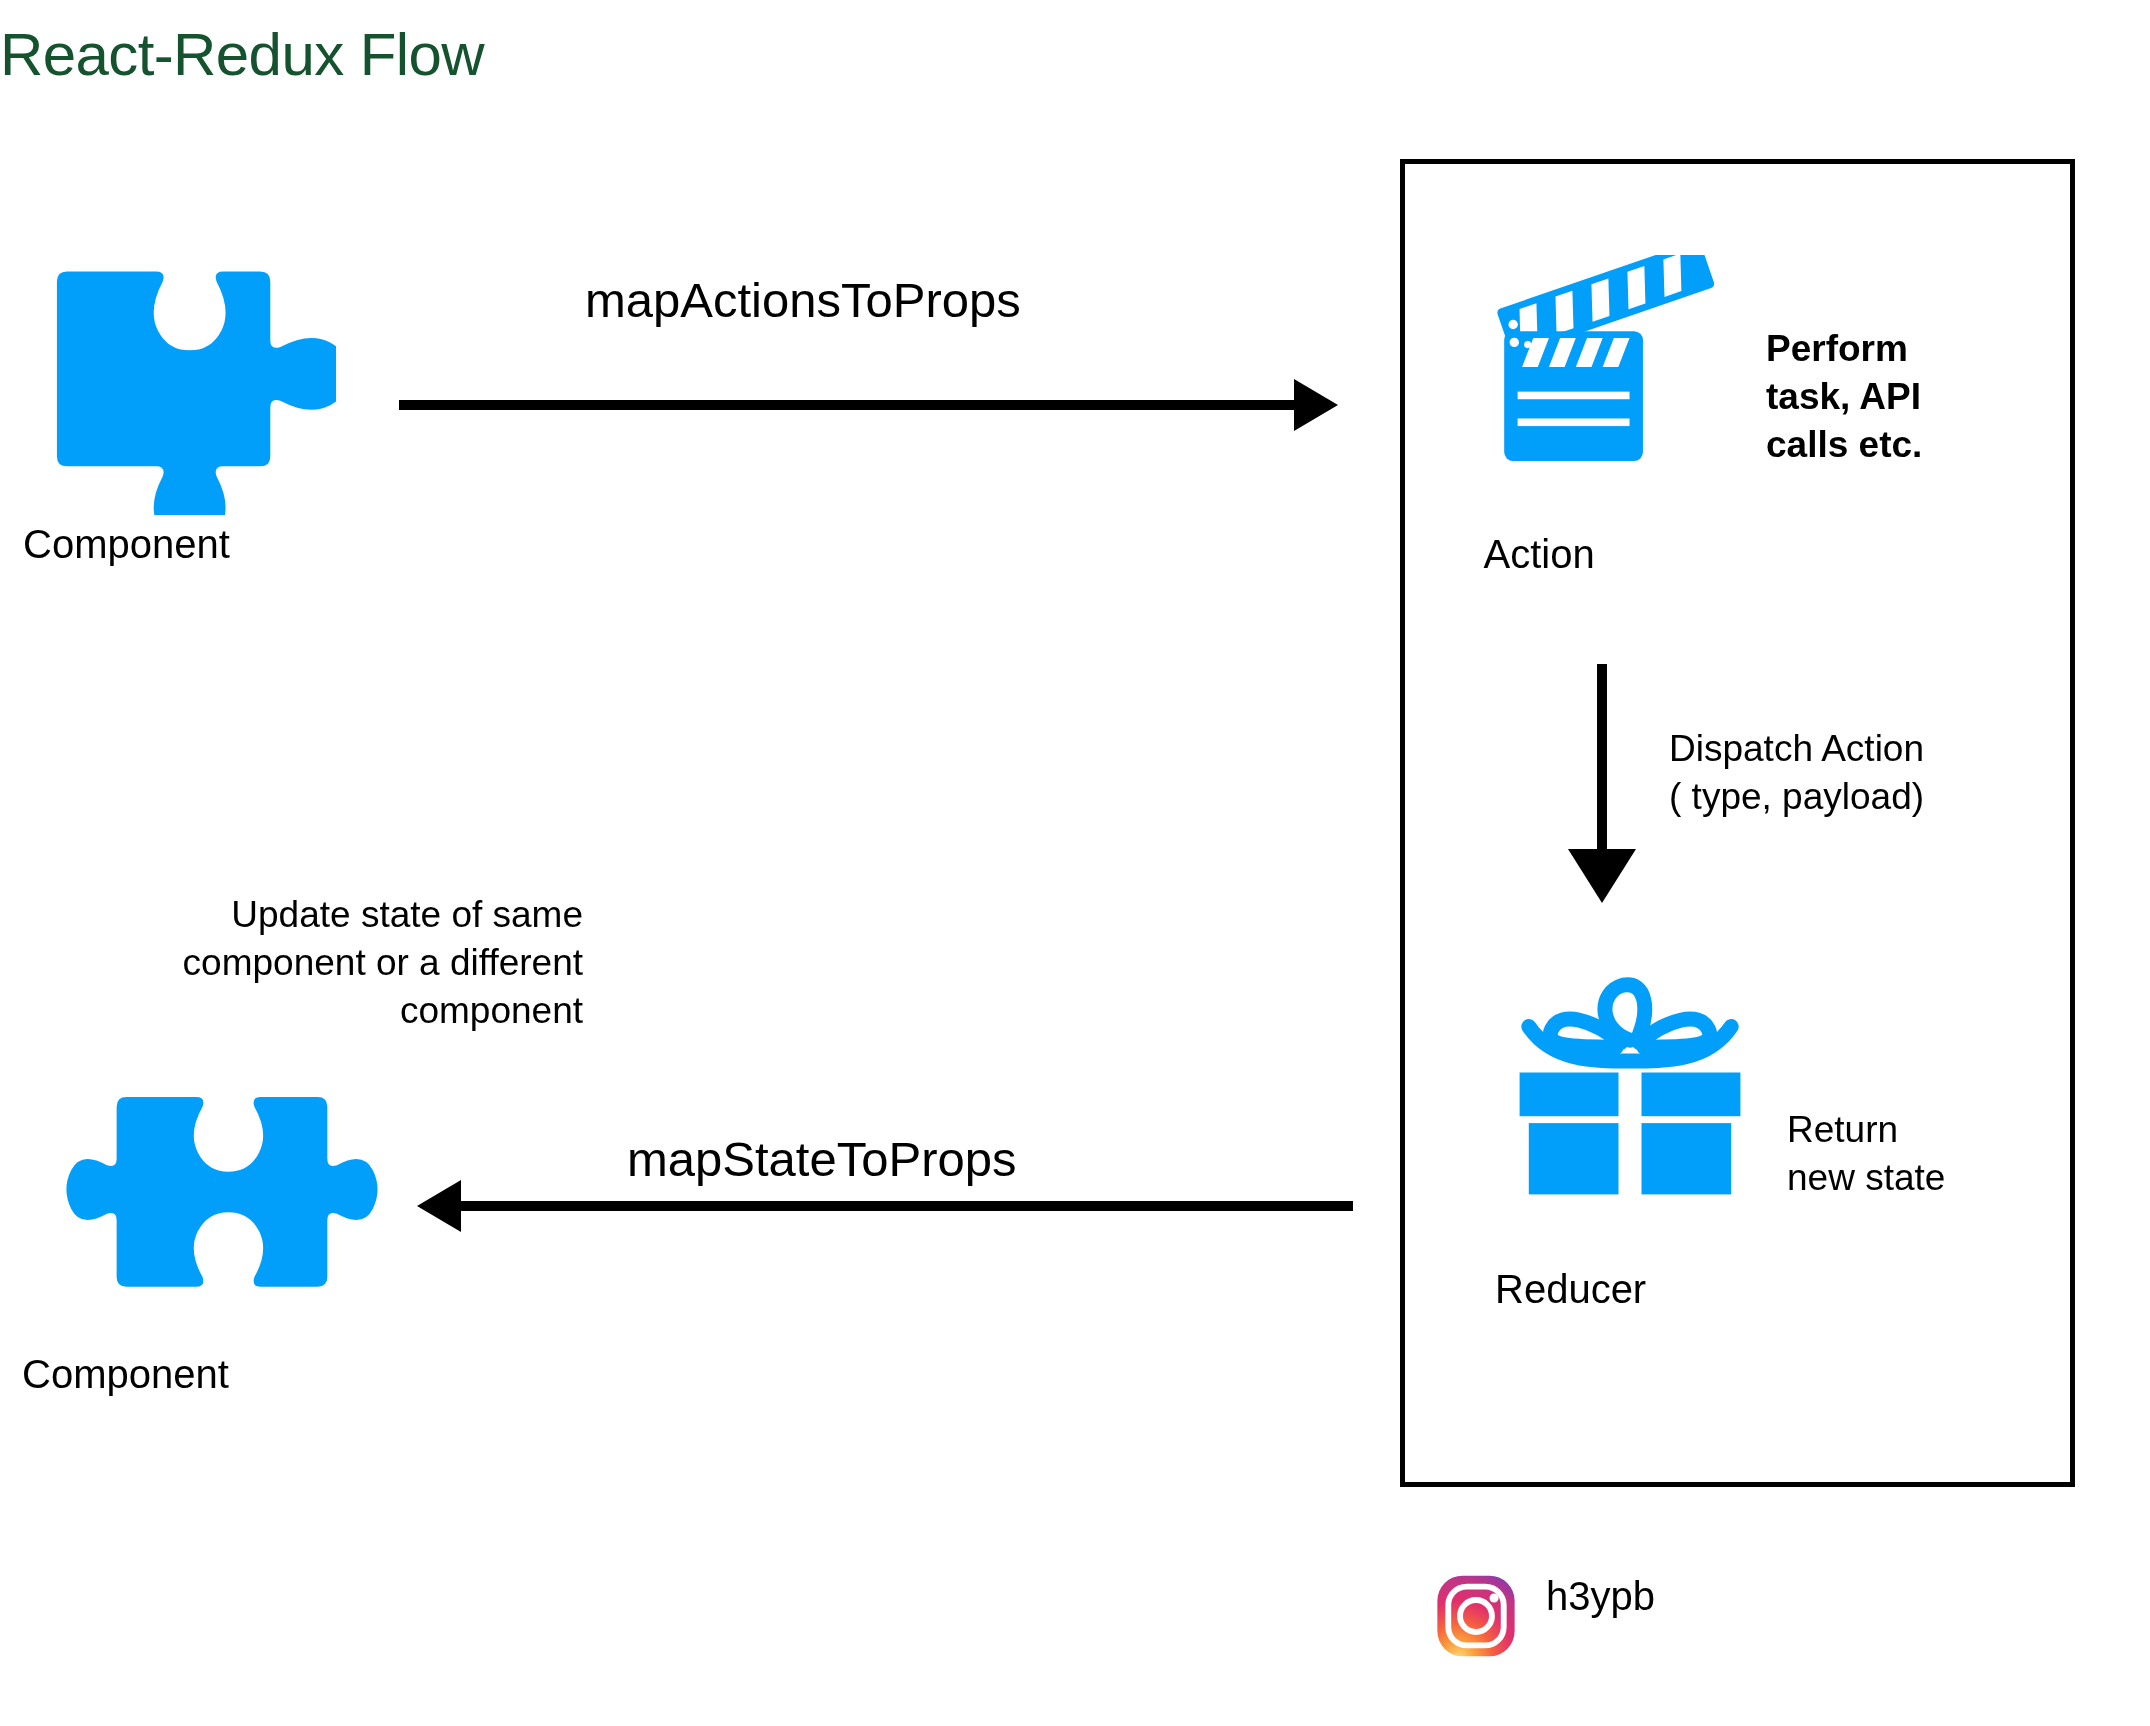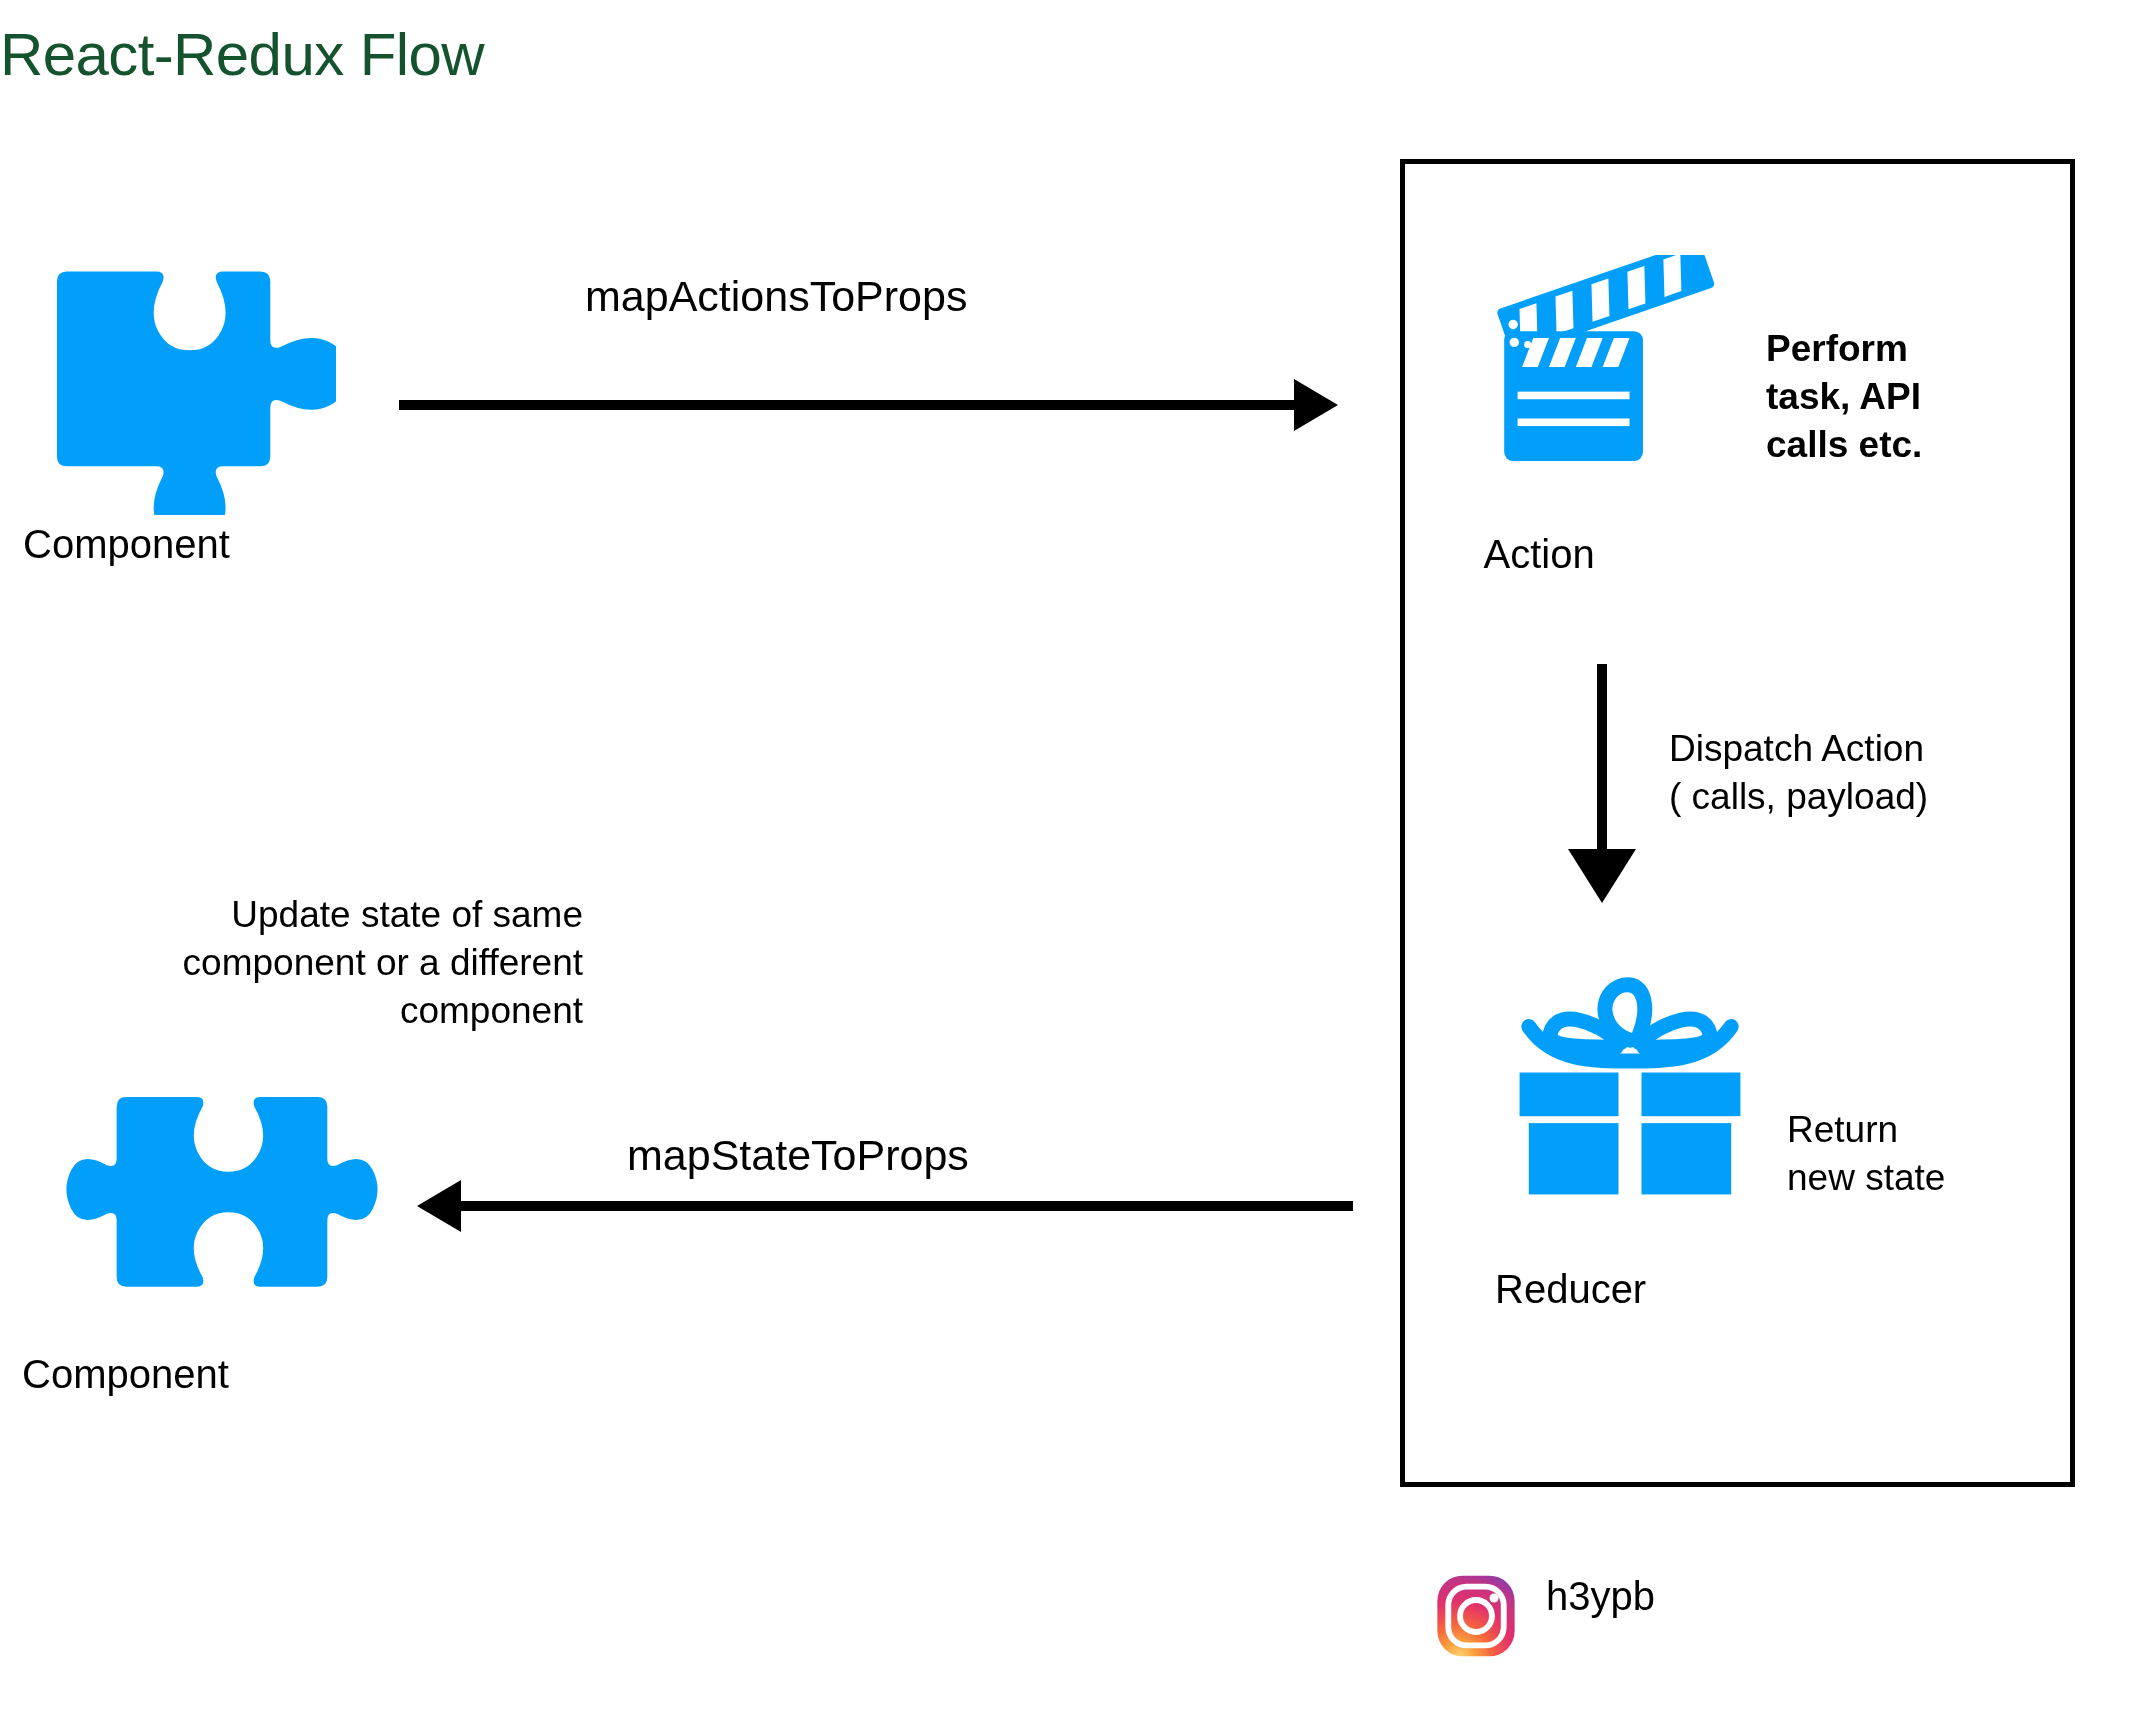--- a/index.html
+++ b/index.html
@@ -36,21 +36,21 @@
     top: 159px;
     width: 675px;
     height: 1328px;
     border: 5px solid #000000;
     box-sizing: border-box;
     background: transparent;
   }
 
   
   .label-xl { font-size: 40px; line-height: 1.12; }
-  .label-lg { font-size: 43px; line-height: 1.28; }
+  .label-lg { font-size: 49px; line-height: 1.28; }
   .label-md { font-size: 37px; line-height: 1.30; }
   .arrow-shaft-h {
     position: absolute;
     height: 10px;
     background: #000;
     top: 0;
   }
   .arrow-head-right {
     position: absolute;
     width: 0; height: 0;
@@ -173,21 +173,21 @@
     <div class="abs label-md" style="left:273px; top:70px; width:185px;font-weight:bold;">Perform task, API calls etc.</div>
     <div class="abs label-xl" style="left:-9.5px; top:277px; white-space:nowrap;">Action</div>
   </div>
 
   <div class="abs" style="left:1597px; top:664px; width:10px; height:238px;">
     <div class="arrow-shaft-v" style="top:0; height:185px;"></div>
     <div class="arrow-head-down" style="top:185px; left:-28.6px;"></div>
   </div>
   <div class="abs label-md" style="left:1669px; top:725px; width:347px;">
     <div>Dispatch Action</div>
-    <div>( calls, payload)</div>
+    <div>( type, payload)</div>
   </div>
 
   <div class="abs" style="left:1515px; top:969px; width:549px; height:370px;">
     <span class="abs" style="left:0; top:0;">
       <svg class="icon-svg" width="230" height="230" viewBox="0 0 100 100" xmlns="http://www.w3.org/2000/svg">
 
         <path fill="none" stroke="#029FFA" stroke-width="6.5" stroke-linecap="round" d="M 50 31 C 36 26 36 10 47 7 C 57 5 59 18 53 31"></path>
 
         <path fill="none" stroke="#029FFA" stroke-width="6.5" stroke-linecap="round" d="M 46 32 C 34 22 20 18 16 26 C 12 34 26 34 44 34"></path>
 

